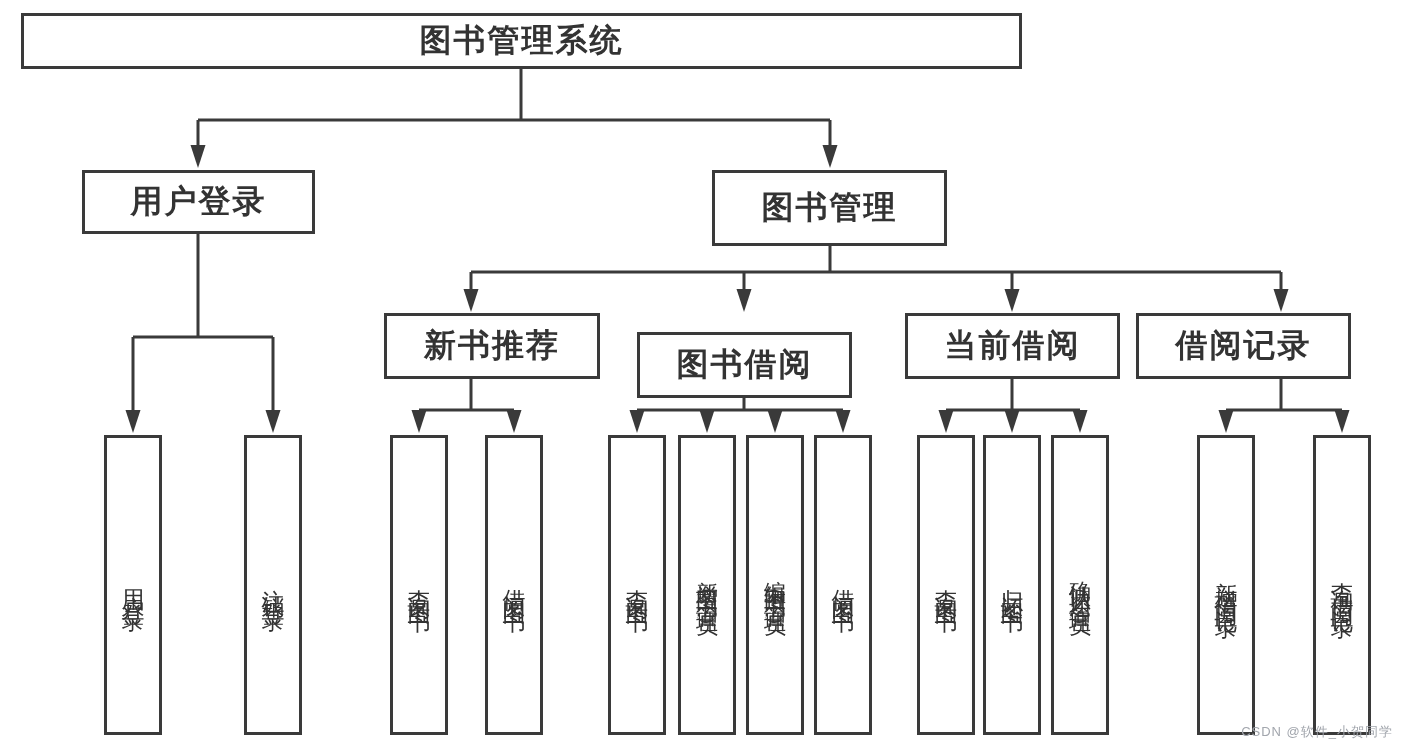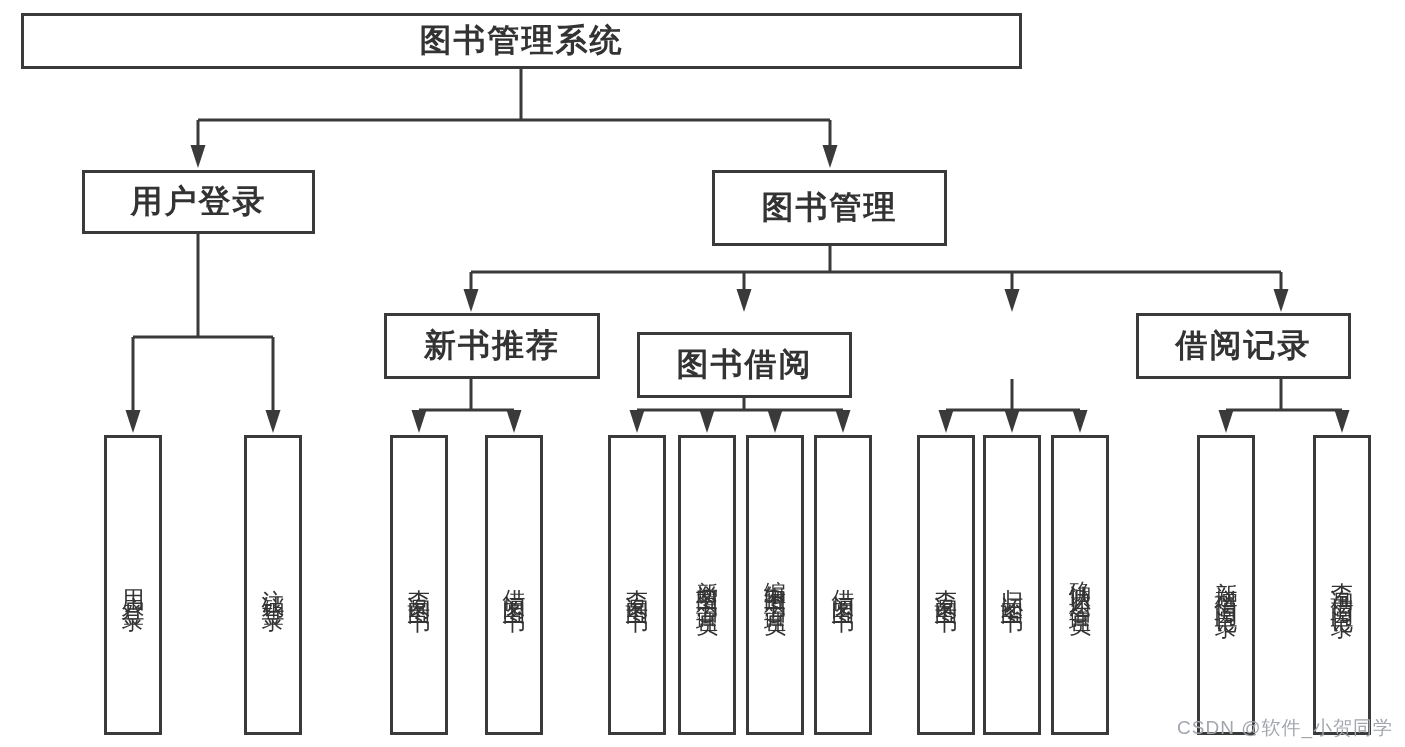--- a/index.html
+++ b/index.html
@@ -41,21 +41,21 @@
     text-orientation:mixed;
     font-size:23px;color:#333;
     letter-spacing:7px;
     line-height:1;
     white-space:nowrap;
   }
   .vbox.long .vtext{letter-spacing:5px;font-size:22px;}
   .watermark{
     position:absolute;
     right:12px;bottom:6px;
-    font-size:19px;
+    font-size:13px;
     color:#a2a6ad;
     letter-spacing:1px;
     z-index:5;
     white-space:nowrap;
   }
 </style>
 </head>
 <body>
 
 <div class="stage">
@@ -95,20 +95,21 @@
     </g>
   </svg>
 
   <div class="hbox root">图书管理系统</div>
 
   <div class="hbox lvl2-left">用户登录</div>
   <div class="hbox lvl2-right">图书管理</div>
 
   <div class="hbox lvl3" style="left:368px;margin-left:16px;">新书推荐</div>
   <div class="hbox lvl3" style="left:637px;width:215px;margin-top:19px;">图书借阅</div>
+  <div class="hbox lvl3" style="left:905px;width:215px;">当前借阅</div>
   <div class="hbox lvl3" style="left:1136px;width:215px;">借阅记录</div>
 
   <div class="vbox" style="left:104px;">
     <span class="vtext">用户登录</span>
   </div>
   <div class="vbox" style="left:244px;">
     <span class="vtext">注销登录</span>
   </div>
 
   <div class="vbox" style="left:390px;">

